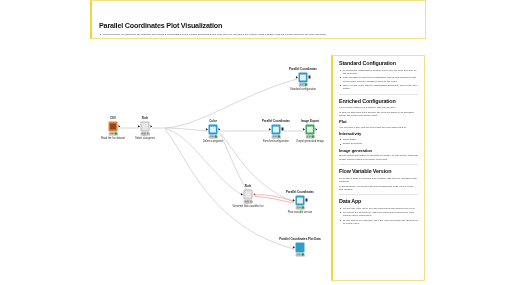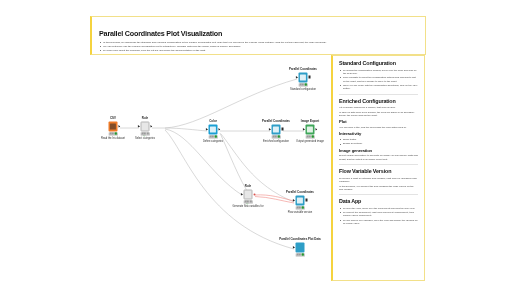--- a/index.html
+++ b/index.html
@@ -35,23 +35,23 @@
     overflow: hidden;
   }
   .anno-title {
     font-weight: bold;
     color: #141414;
     letter-spacing: -0.2px;
   }
 
   
   #header-anno {
-    left: 90px; top: 16px;
+    left: 90px; top: 0;
     width: 336px; height: 39px;
-    padding: 12px 7px 3px 7px;
+    padding: 20px 7px 3px 7px;
   }
   #header-anno .anno-title {
     font-size: 7.2px;
     line-height: 9px;
     margin-bottom: 2.5px;
   }
   .hdr-list {
     margin: 0; padding: 0; list-style: none;
   }
   .hdr-list li {

